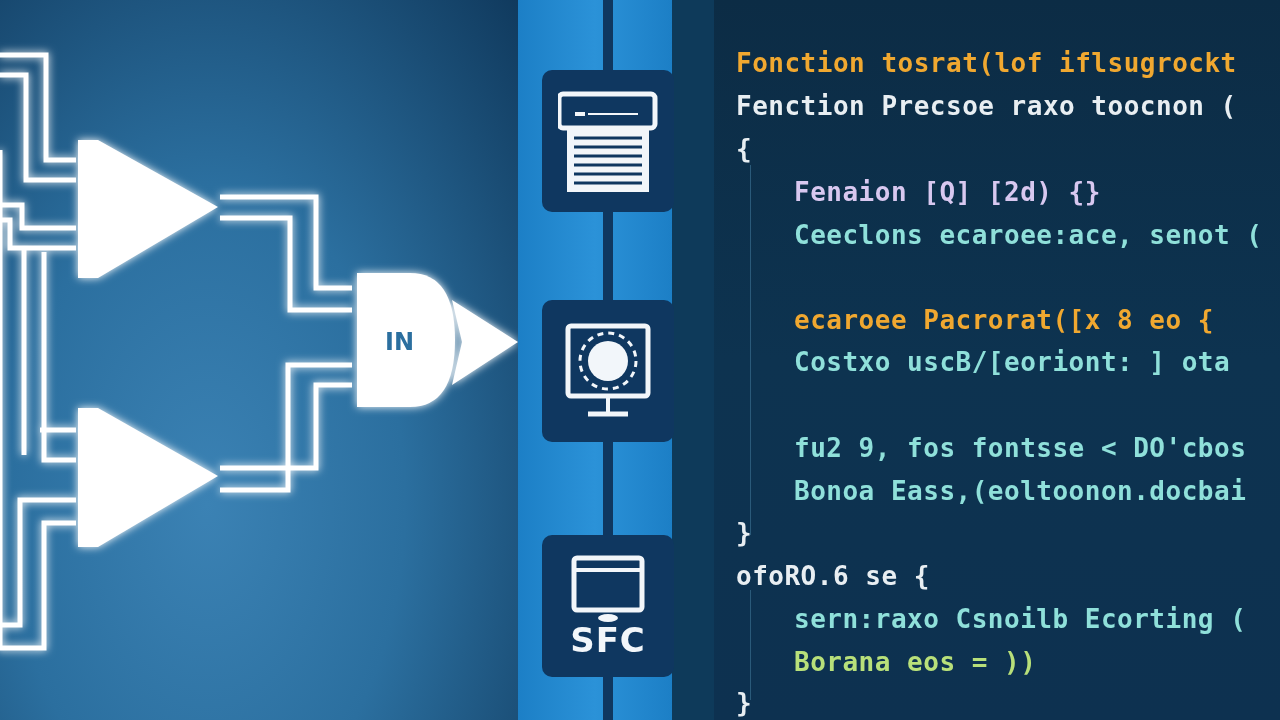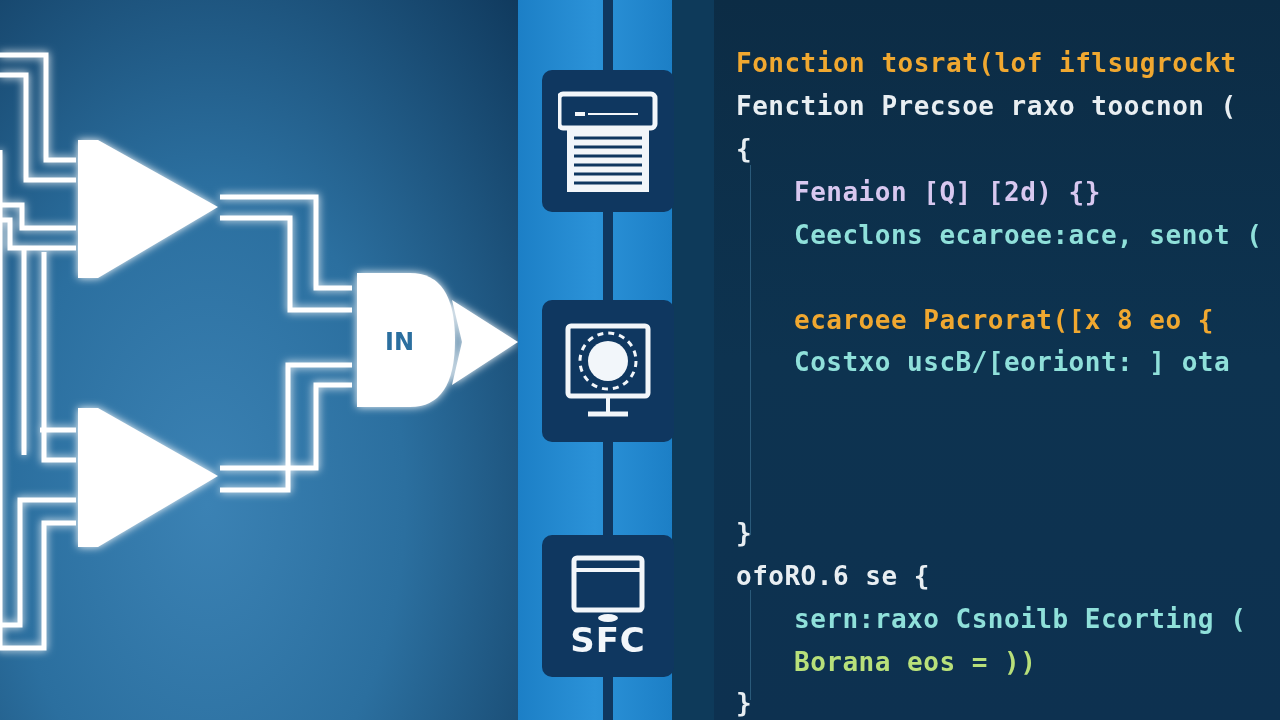--- a/index.html
+++ b/index.html
@@ -113,18 +113,20 @@
   <div class="guide" style="top:165px;height:370px;"></div>
   <div class="guide" style="top:590px;height:110px;"></div>
 
   <div class="line c-orange" style="top:48px;">Fonction tosrat(lof iflsugrockt</div>
   <div class="line c-white" style="top:91px;">Fenction Precsoe raxo toocnon (</div>
   <div class="line c-white" style="top:134px;">{</div>
   <div class="line c-lav" style="top:177px;left:80px;">Fenaion [Q] [2d) {}</div>
   <div class="line c-teal" style="top:220px;left:80px;">Ceeclons ecaroee:ace, senot (</div>
   <div class="line c-orange" style="top:305px;left:80px;">ecaroee Pacrorat([x 8 eo {</div>
   <div class="line c-teal" style="top:347px;left:80px;">Costxo uscB/[eoriont: ] ota</div>
+  <div class="line c-teal" style="top:433px;left:80px;">fu2 9, fos fontsse &lt; DO'cbos</div>
+  <div class="line c-teal" style="top:476px;left:80px;">Bonoa Eass,(eoltoonon.docbai</div>
   <div class="line c-white" style="top:518px;">}</div>
   <div class="line c-white" style="top:561px;">ofoRO.6 se {</div>
   <div class="line c-teal" style="top:604px;left:80px;">sern:raxo Csnoilb Ecorting (</div>
   <div class="line c-green" style="top:647px;left:80px;">Borana eos = ))</div>
   <div class="line c-white" style="top:688px;">}</div>
 </div>
 
 </body></html>

